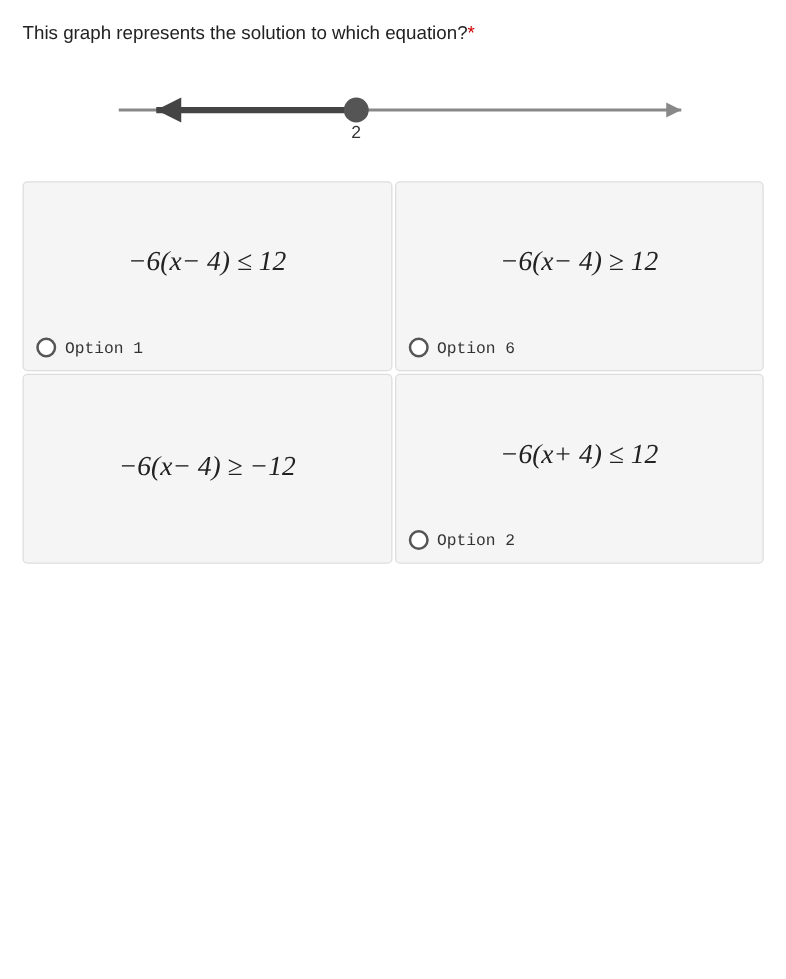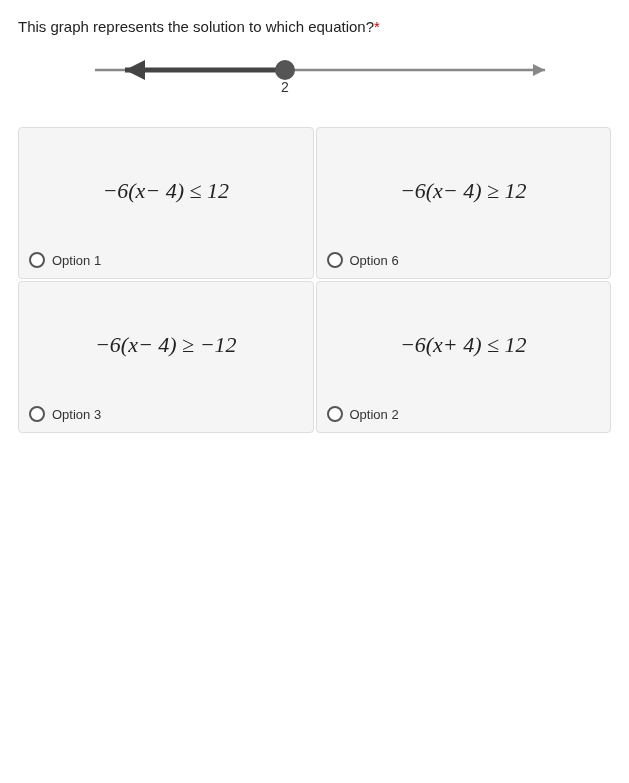--- a/index.html
+++ b/index.html
@@ -7,20 +7,21 @@
       width: 629px;
       min-height: 783px;
       background: #fff;
       font-family: Arial, sans-serif;
       padding: 18px 18px 40px 18px;
     }
 
     .question {
       font-size: 15px;
       color: #222;
+      margin-bottom: 18px;
     }
     .question .required {
       color: #c00;
     }
 
     
     .number-line-container {
       display: flex;
       justify-content: center;
       align-items: center;
@@ -59,20 +60,21 @@
       font-style: italic;
       color: #222;
       font-family: 'Times New Roman', Times, serif;
     }
 
     .option-label-row {
       display: flex;
       align-items: center;
       gap: 7px;
       padding: 4px 10px 0 10px;
+      font-family: Liberation Mono, monospace;
     }
 
     .option-radio {
       width: 16px;
       height: 16px;
       border: 2px solid #555;
       border-radius: 50%;
       display: inline-block;
       background: #fff;
       flex-shrink: 0;
@@ -125,24 +127,20 @@
     <div class="option-label-row">
       <span class="option-radio"></span>
       <span class="option-label-text">Option 6</span>
     </div>
   </div>
 
   <div class="option-card">
     <div class="option-math">
       −6(<i>x</i> − 4) ≥ −12
     </div>
-    <div class="option-label-row">
-      <span class="option-radio"></span>
-      <span class="option-label-text">Option 3</span>
-    </div>
   </div>
 
   <div class="option-card">
     <div class="option-math">
       −6(<i>x</i> + 4) ≤ 12
     </div>
     <div class="option-label-row">
       <span class="option-radio"></span>
       <span class="option-label-text">Option 2</span>
     </div>

